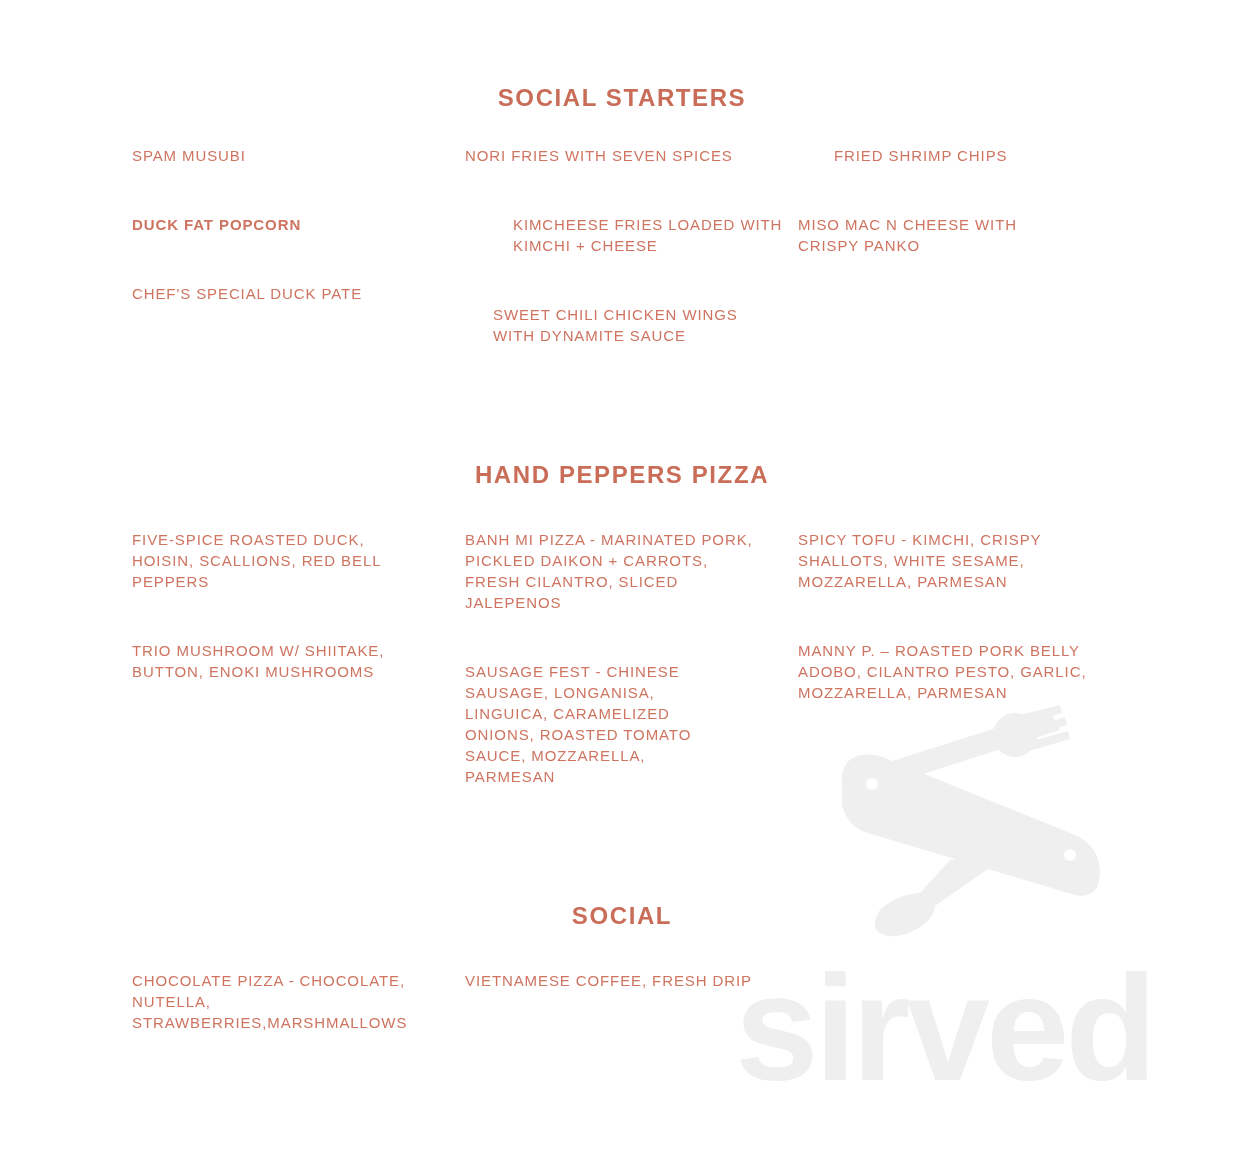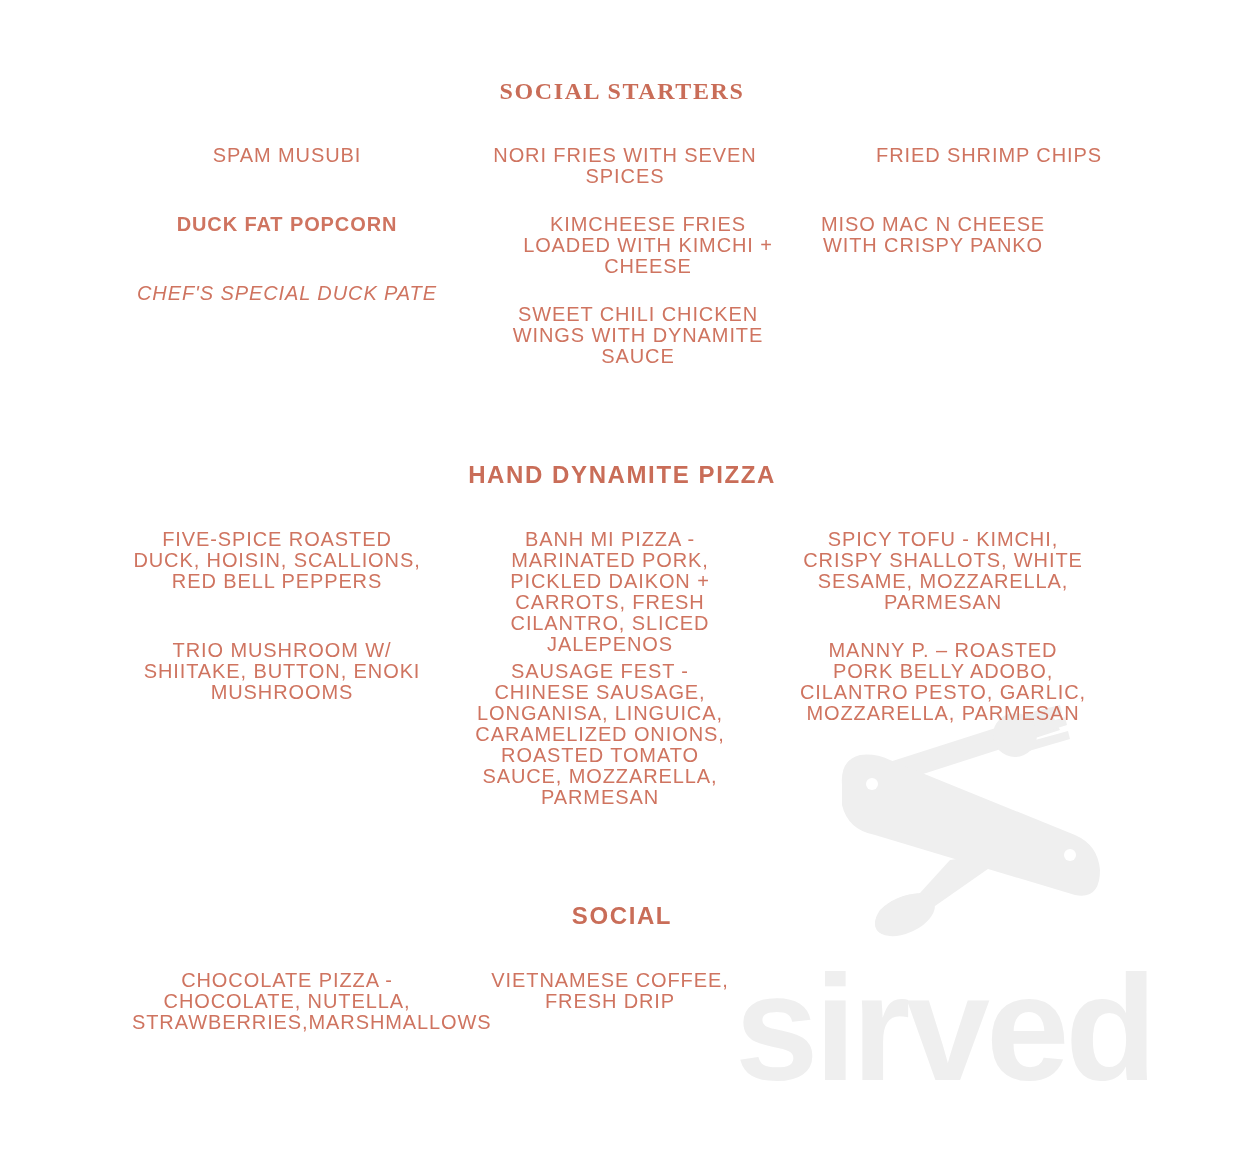--- a/index.html
+++ b/index.html
@@ -2,22 +2,22 @@
 <html><head>
 <meta charset="utf-8">
 <style>
   html, body { margin: 0; padding: 0; background: #ffffff; }
   body { width: 1244px; height: 1172px; position: relative; overflow: hidden;
          font-family: "Liberation Sans", sans-serif; color: #c96d58; }
   .watermark { position: absolute; left: 730px; top: 695px; width: 470px; height: 400px; z-index: 0; }
   .section { position: absolute; left: 0; width: 1244px; z-index: 1; }
   .section-title { text-align: center; font-weight: bold; font-size: 24px; letter-spacing: 1.6px;
                    color: #c96d58; margin: 0; line-height: 28px; }
-  .item { position: absolute; width: 310px; font-size: 20px; letter-spacing: 0.9px; line-height: 21px;
-          color: #cf7460; text-transform: uppercase; text-align: center; }
+  .item { position: absolute; width: 310px; font-size: 15px; letter-spacing: 0.9px; line-height: 21px;
+          color: #cf7460; text-transform: uppercase; }
 </style>
 </head>
 <body>
 
 <svg class="watermark" viewBox="0 0 470 400">
   <g fill="#efefef">
 
     <path d="M150 70 L275 30 L320 15 L330 35 L190 80 Z"></path>
     <path d="M270 25 L330 10 L332 18 L275 35 Z M275 40 L335 22 L337 30 L280 48 Z M280 52 L338 36 L340 44 L285 60 Z"></path>
     <circle cx="285" cy="40" r="22"></circle>
@@ -25,34 +25,34 @@
     <path d="M130 60 Q110 65 112 90 L112 110 Q118 135 145 140 L345 200 Q370 205 370 175 Q368 150 345 140 L160 65 Q145 58 130 60 Z"></path>
 
     <path d="M220 165 L285 155 L185 225 Q170 240 150 238 Q140 230 150 215 Q165 200 190 198 Z"></path>
     <ellipse cx="175" cy="220" rx="32" ry="18" transform="rotate(-25 175 220)"></ellipse>
   </g>
   <circle cx="142" cy="89" r="6" fill="#ffffff"></circle>
   <circle cx="340" cy="160" r="6" fill="#ffffff"></circle>
   <text x="5" y="385" font-family="Liberation Sans, sans-serif" font-weight="bold" font-size="150" fill="#efefef" letter-spacing="-4">sirved</text>
 </svg>
 
-<div class="section" style="top:77px;font-family:Liberation Serif, serif;">
+<div class="section" style="top:84px;">
   <h2 class="section-title">SOCIAL STARTERS</h2>
 </div>
 <div class="item" style="left:132px; top:145px;">SPAM MUSUBI</div>
 <div class="item" style="left:465px; top:145px; width:320px;">NORI FRIES WITH SEVEN SPICES</div>
 <div class="item" style="left:834px; top:145px;">FRIED SHRIMP CHIPS</div>
 <div class="item" style="left:132px; top:214px;font-weight:bold;">DUCK FAT POPCORN</div>
 <div class="item" style="left:465px; top:214px; width:270px;margin-left:48px;">KIMCHEESE FRIES LOADED WITH KIMCHI + CHEESE</div>
 <div class="item" style="left:798px; top:214px; width:270px;">MISO MAC N CHEESE WITH CRISPY PANKO</div>
-<div class="item" style="left:132px; top:283px;font-style:italic;">CHEF'S SPECIAL DUCK PATE</div>
+<div class="item" style="left:132px; top:283px;">CHEF'S SPECIAL DUCK PATE</div>
 <div class="item" style="left:493px; top:304px; width:290px;">SWEET CHILI CHICKEN WINGS WITH DYNAMITE SAUCE</div>
 
 <div class="section" style="top:461px;">
-  <h2 class="section-title">HAND DYNAMITE PIZZA</h2>
+  <h2 class="section-title">HAND PEPPERS PIZZA</h2>
 </div>
 <div class="item" style="left:132px; top:529px; width:290px;">FIVE-SPICE ROASTED DUCK, HOISIN, SCALLIONS, RED BELL PEPPERS</div>
 <div class="item" style="left:465px; top:529px; width:290px;">BANH MI PIZZA - MARINATED PORK, PICKLED DAIKON + CARROTS, FRESH CILANTRO, SLICED JALEPENOS</div>
 <div class="item" style="left:798px; top:529px; width:290px;">SPICY TOFU - KIMCHI, CRISPY SHALLOTS, WHITE SESAME, MOZZARELLA, PARMESAN</div>
 <div class="item" style="left:132px; top:640px; width:300px;">TRIO MUSHROOM W/ SHIITAKE, BUTTON, ENOKI MUSHROOMS</div>
 <div class="item" style="left:465px; top:661px; width:270px;">SAUSAGE FEST - CHINESE SAUSAGE, LONGANISA, LINGUICA, CARAMELIZED ONIONS, ROASTED TOMATO SAUCE, MOZZARELLA, PARMESAN</div>
 <div class="item" style="left:798px; top:640px; width:290px;">MANNY P. – ROASTED PORK BELLY ADOBO, CILANTRO PESTO, GARLIC, MOZZARELLA, PARMESAN</div>
 
 <div class="section" style="top:902px;">
   <h2 class="section-title">SOCIAL</h2>

